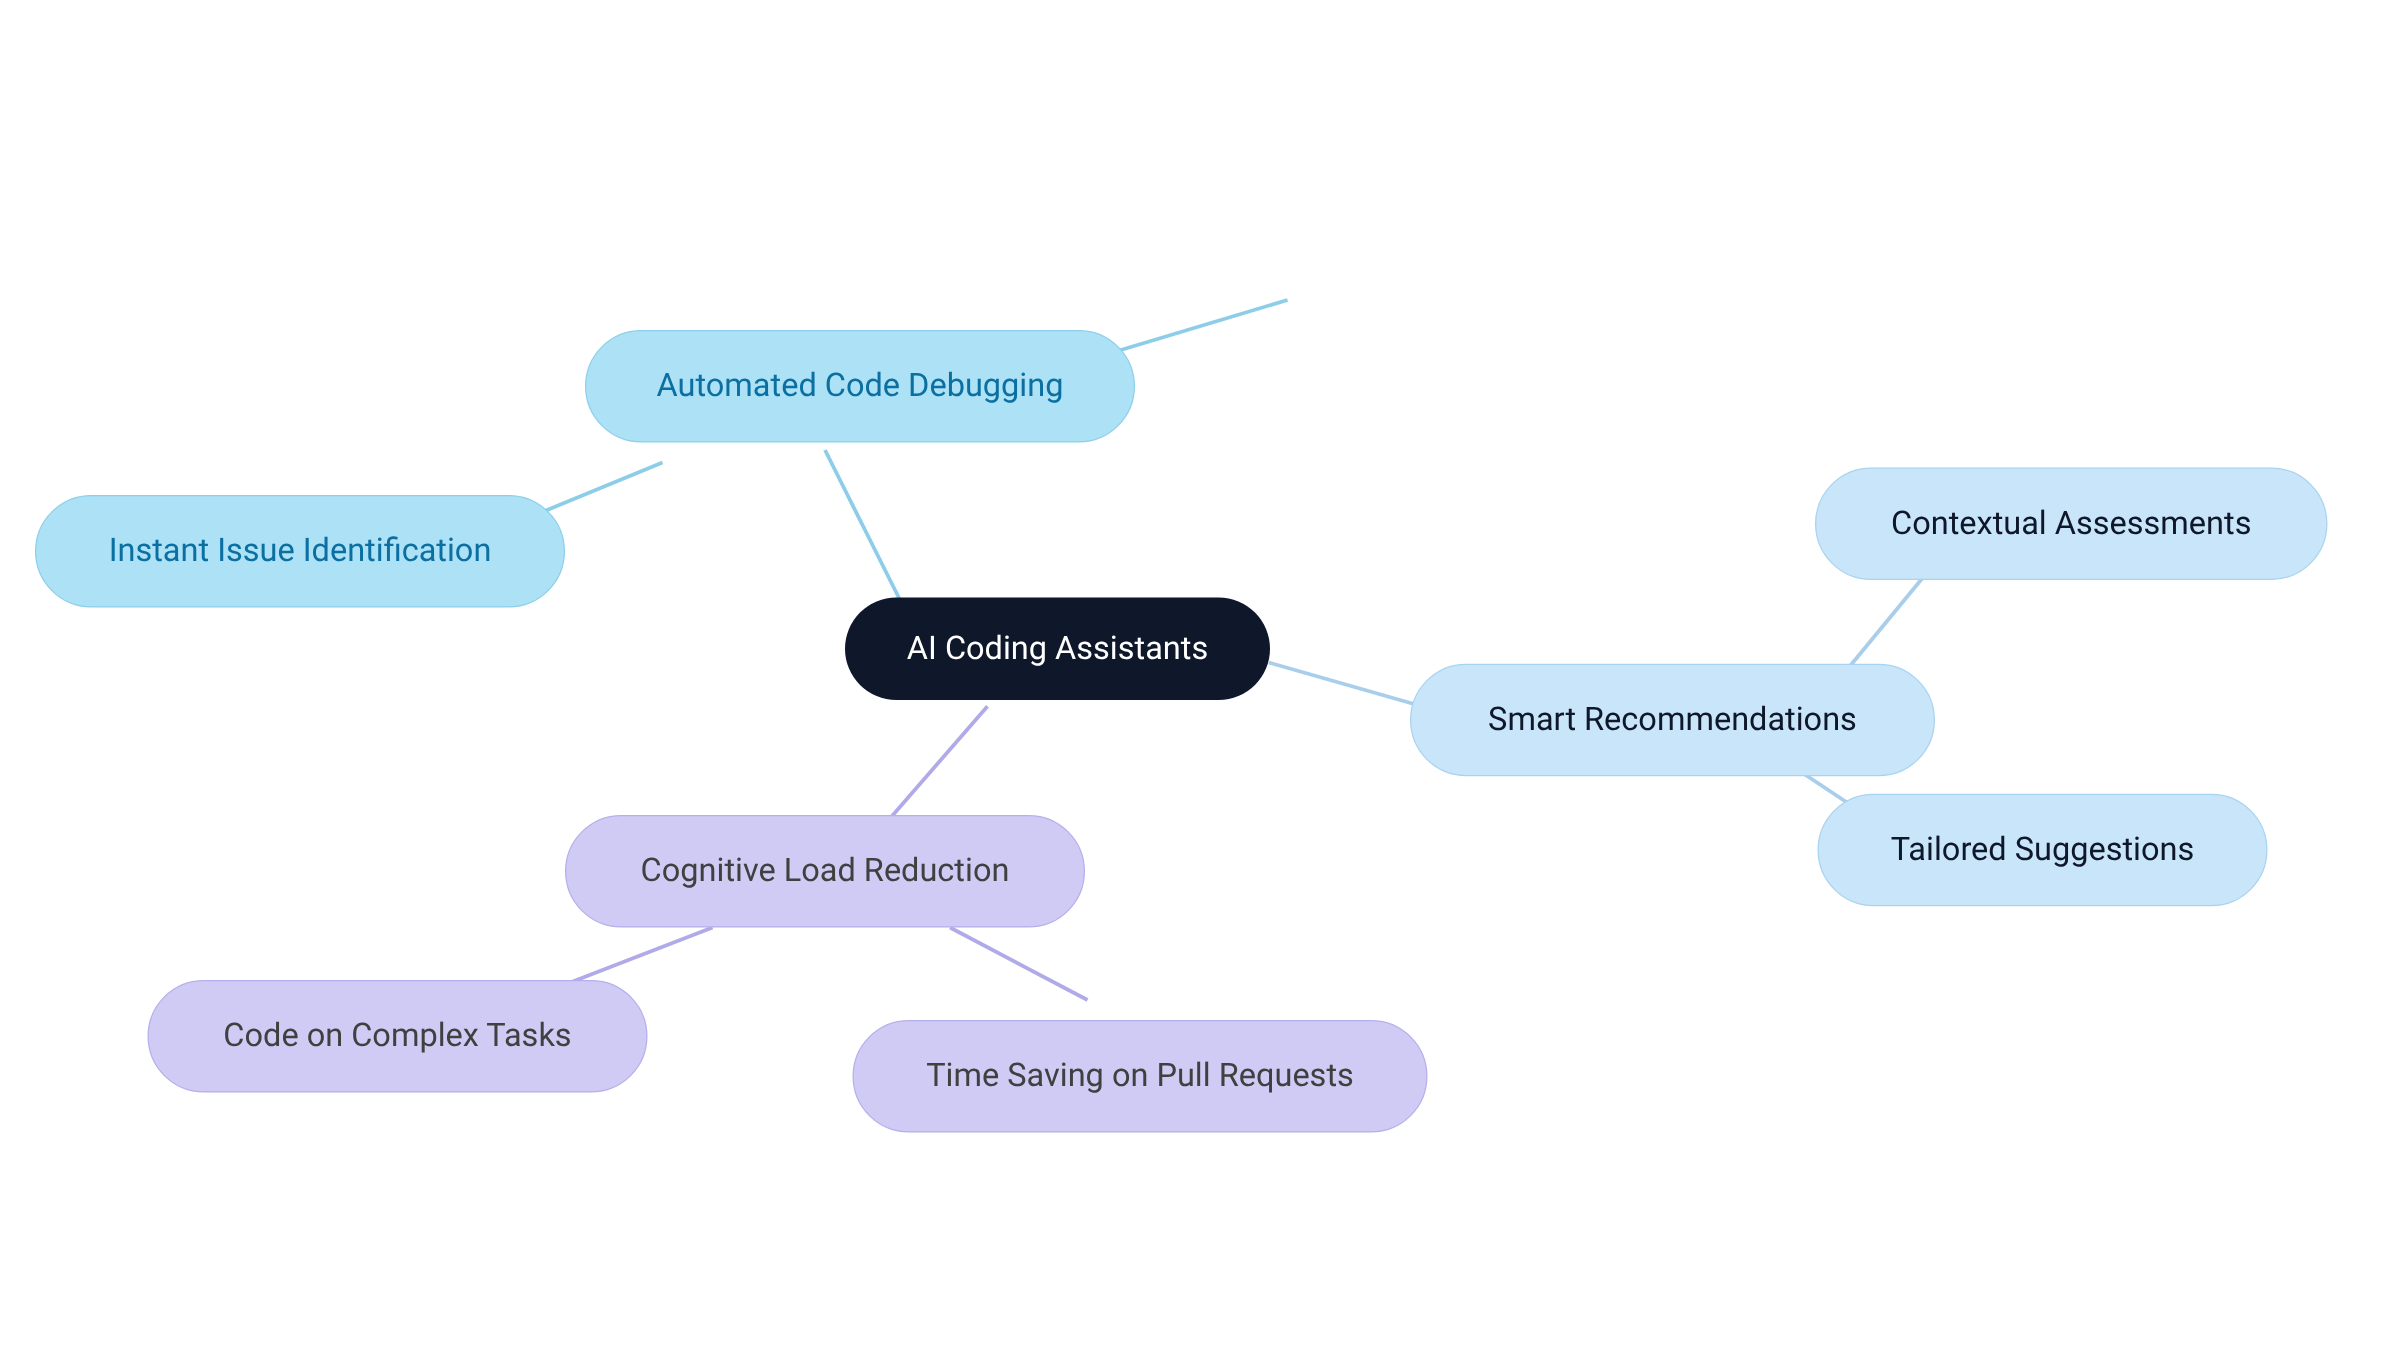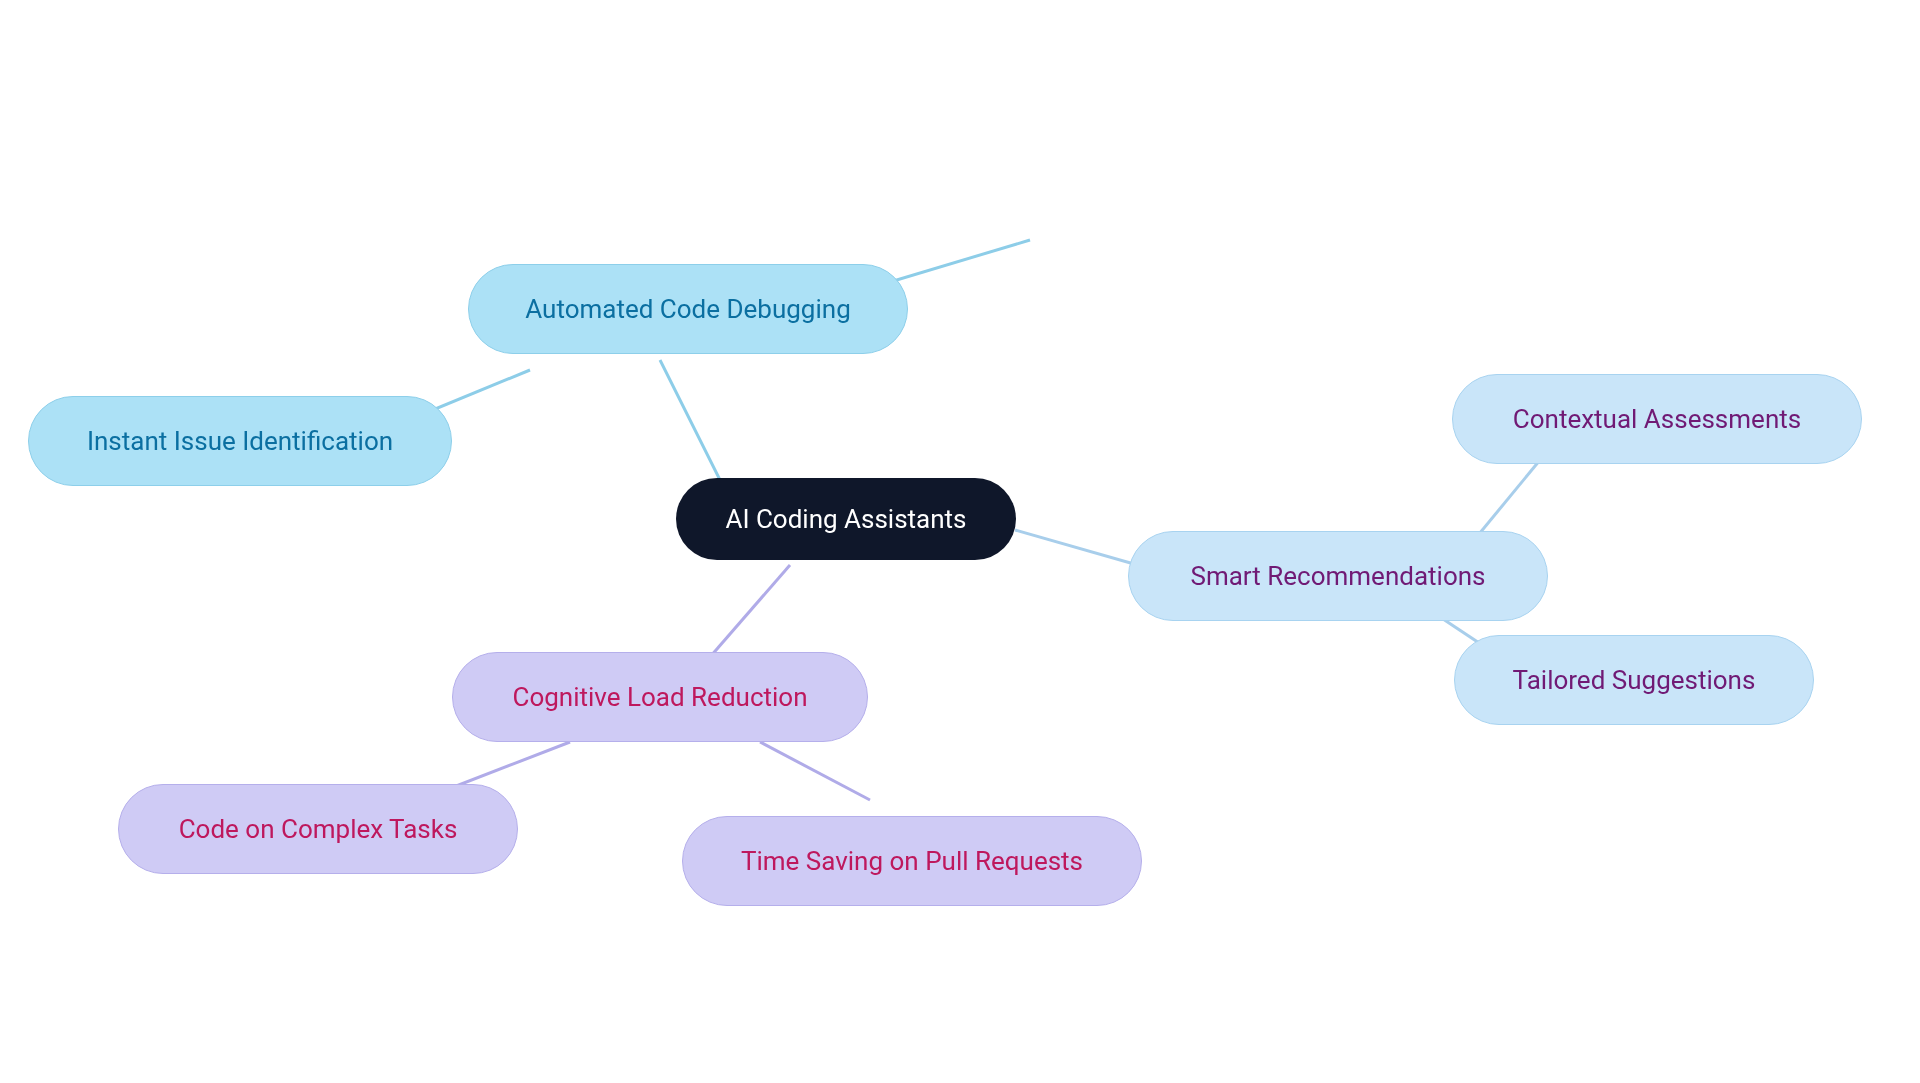--- a/index.html
+++ b/index.html
@@ -44,27 +44,27 @@
     font-size: 26px;
   }
   .blue-node {
     background: #ACE1F6;
     color: #0B6FA1;
     border: 1px solid #8DCFEA;
     height: 90px;
   }
   .lightblue-node {
     background: #C9E5F9;
-    color: #701a75;
+    color: #0f172a;
     border: 1px solid #A8D3F0;
     height: 90px;
   }
   .purple-node {
     background: #CFCBF5;
-    color: #be185d;
+    color: #404040;
     border: 1px solid #B5AFEB;
     height: 90px;
   }
 </style>
 </head>
 <body>
 
 <div class="canvas">
 
   <svg class="edges">

